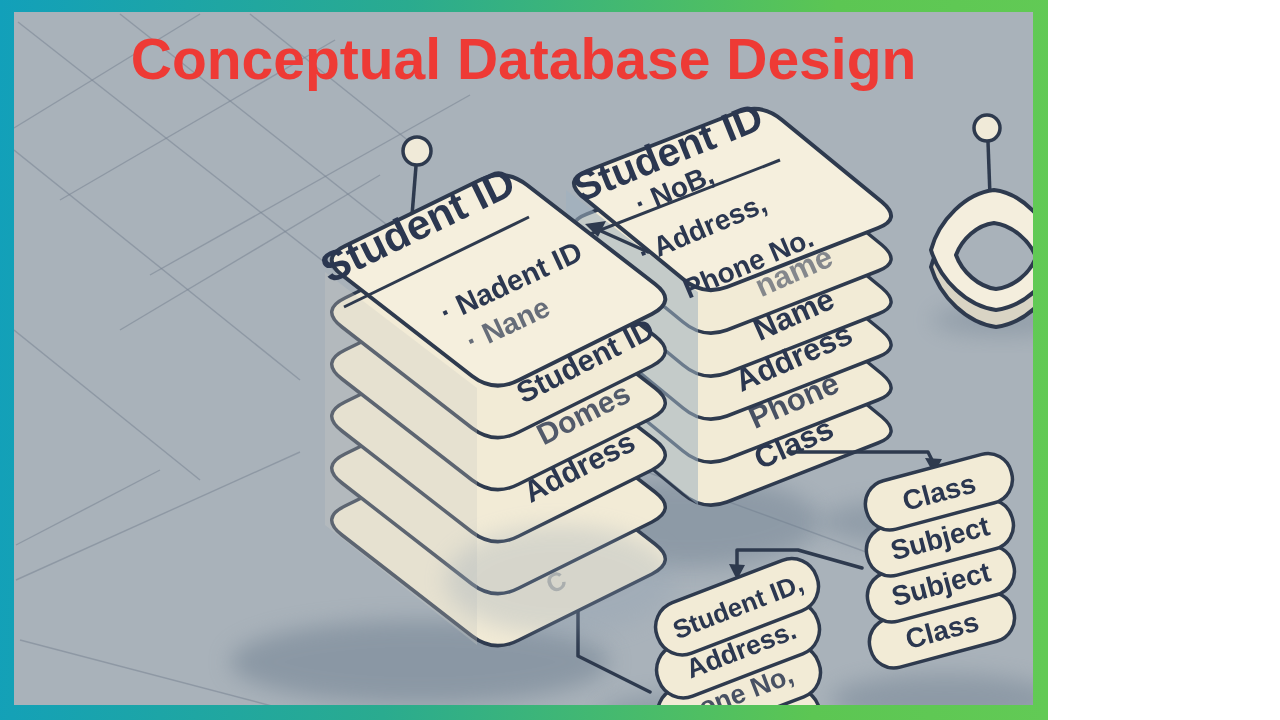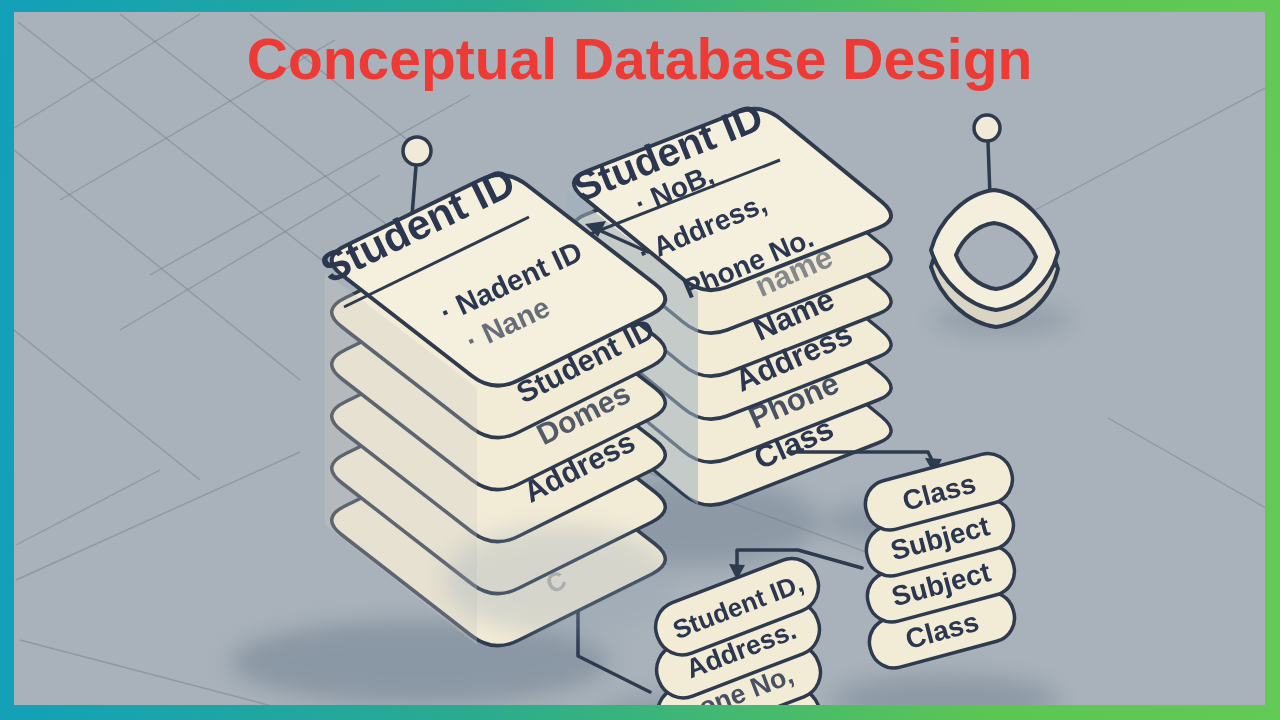--- a/index.html
+++ b/index.html
@@ -1,17 +1,17 @@
 <!DOCTYPE html>
 <html><head>
 <meta charset="utf-8">
 <style>
   html,body{margin:0;padding:0;}
   .frame{
-    position:relative;width:1280px;height:720px;overflow:hidden;
+    position:relative;width:1048px;height:720px;overflow:hidden;
     background:linear-gradient(92deg,#12a0ba 0%,#2aab8f 38%,#5cc653 78%,#62ca55 100%);
     font-family:"Liberation Sans",sans-serif;
   }
   .canvas{
     position:absolute;left:14px;top:12px;right:15px;bottom:15px;
     background:#a9b2ba;overflow:hidden;
   }
   .scene{position:absolute;left:-14px;top:-12px;width:1280px;height:720px;}
   .title{
     position:absolute;left:0;top:14px;width:100%;text-align:center;

